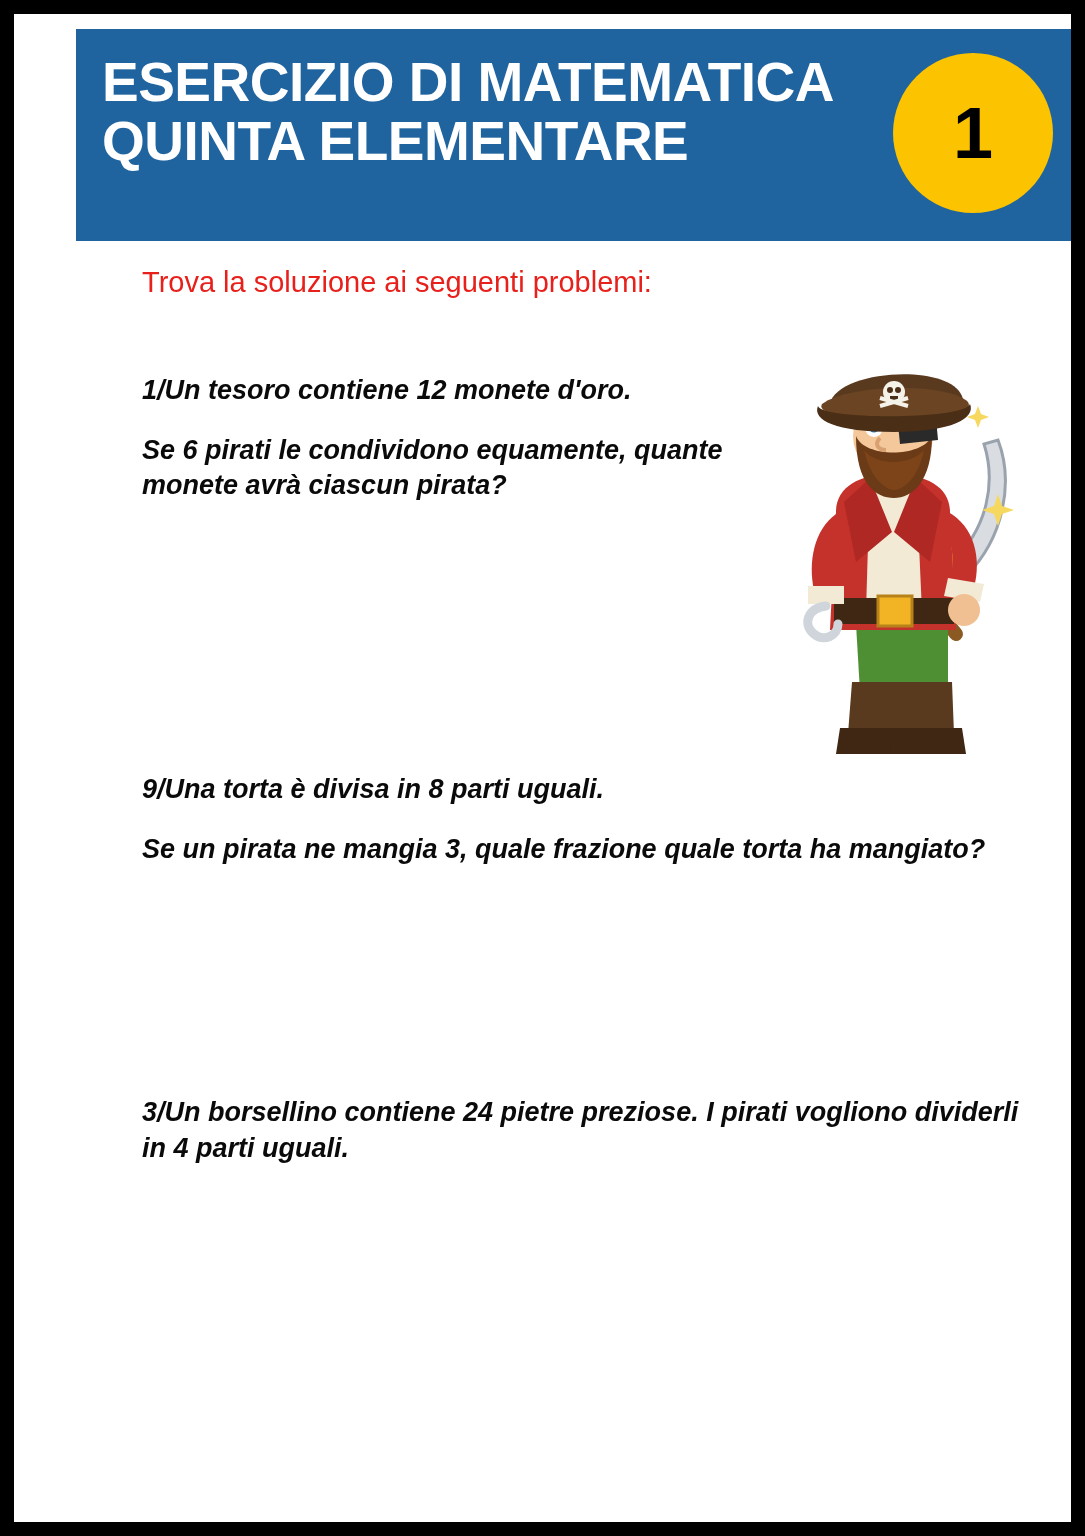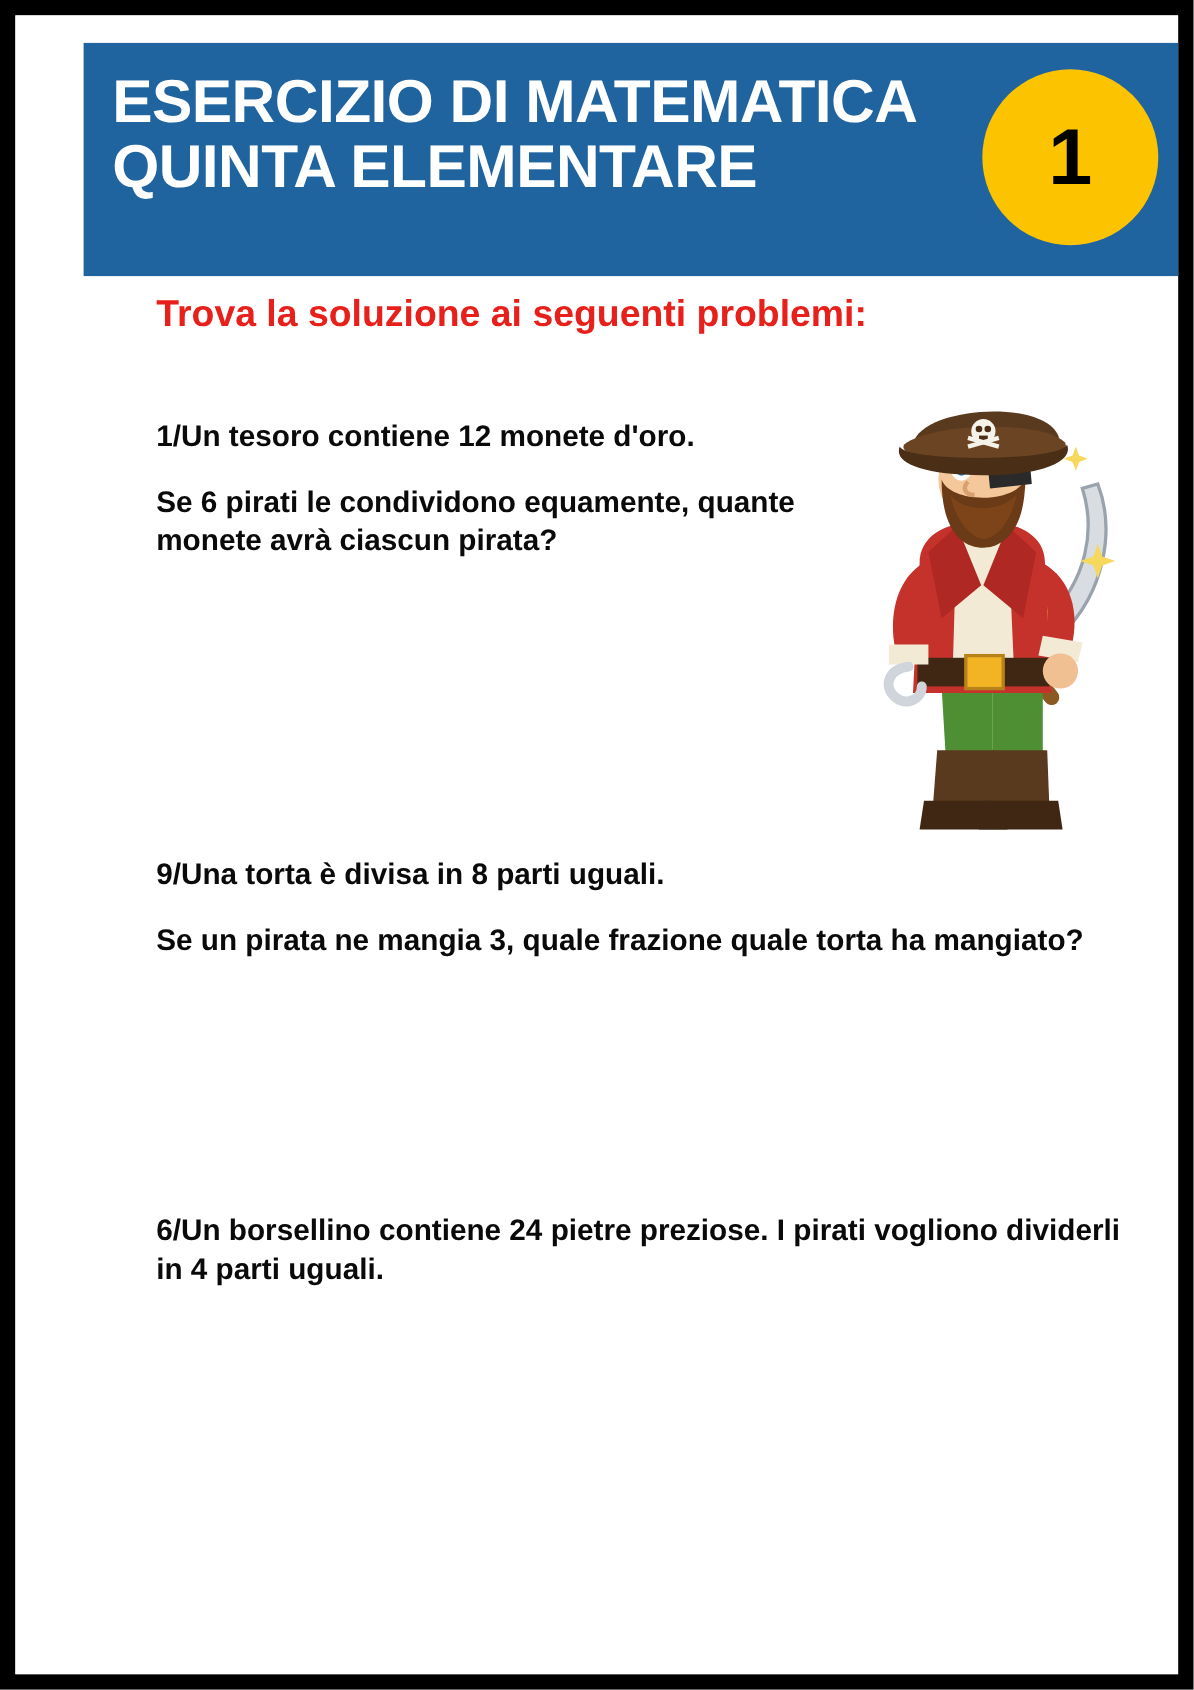--- a/index.html
+++ b/index.html
@@ -27,21 +27,21 @@
     top: 0;
     right: 0;
     bottom: 0;
     background: #ffffff;
   }
 
   
   .header {
     position: absolute;
     left: 62px;
-    top: 25px;
+    top: 15px;
     width: 995px;
     height: 212px;
     background: #1f639f;
     box-sizing: border-box;
     padding: 24px 30px 0 26px;
   }
   .header-title {
     font-size: 55px;
     font-weight: bold;
     color: #ffffff;
@@ -71,28 +71,29 @@
   }
 
   
   .content {
     position: absolute;
     left: 128px;
     top: 252px;
     right: 30px;
   }
   .instruction {
-    font-size: 34px;
-    font-weight: bold;
+    font-size: 29px;
+    font-weight: normal;
     color: #e8201b;
     margin: 0 0 74px 0;
   }
   .problem {
     margin: 0 0 18px 0;
     max-width: 930px;
+    font-style: italic;
   }
   .problem p {
     margin: 0 0 24px 0;
     font-size: 27px;
     font-weight: bold;
     color: #0a0a0a;
     line-height: 1.32;
   }
   .problem.p1 { max-width: 620px; margin-bottom: 268px; }
   .problem.p2 { max-width: 900px; margin-bottom: 228px; }
@@ -130,21 +131,21 @@
         <p>1/Un tesoro contiene 12 monete d'oro.</p>
         <p>Se 6 pirati le condividono equamente, quante monete avrà ciascun pirata?</p>
       </div>
 
       <div class="problem p2">
         <p>9/Una torta è divisa in 8 parti uguali.</p>
         <p>Se un pirata ne mangia 3, quale frazione quale torta ha mangiato?</p>
       </div>
 
       <div class="problem p3">
-        <p>6/Un borsellino contiene 24 pietre preziose. I pirati vogliono dividerli in 4 parti uguali.</p>
+        <p>3/Un borsellino contiene 24 pietre preziose. I pirati vogliono dividerli in 4 parti uguali.</p>
       </div>
     </div>
 
     <div class="pirate">
       <svg width="280" height="420" viewBox="0 0 280 420" xmlns="http://www.w3.org/2000/svg">
 
         <g stroke="#ffffff" stroke-width="14" fill="#ffffff" stroke-linejoin="round" stroke-linecap="round">
           <path d="M60 60 L220 52 L226 120 L210 180 L220 300 L200 400 L90 404 L70 300 L62 170 Z"></path>
         </g>
 

